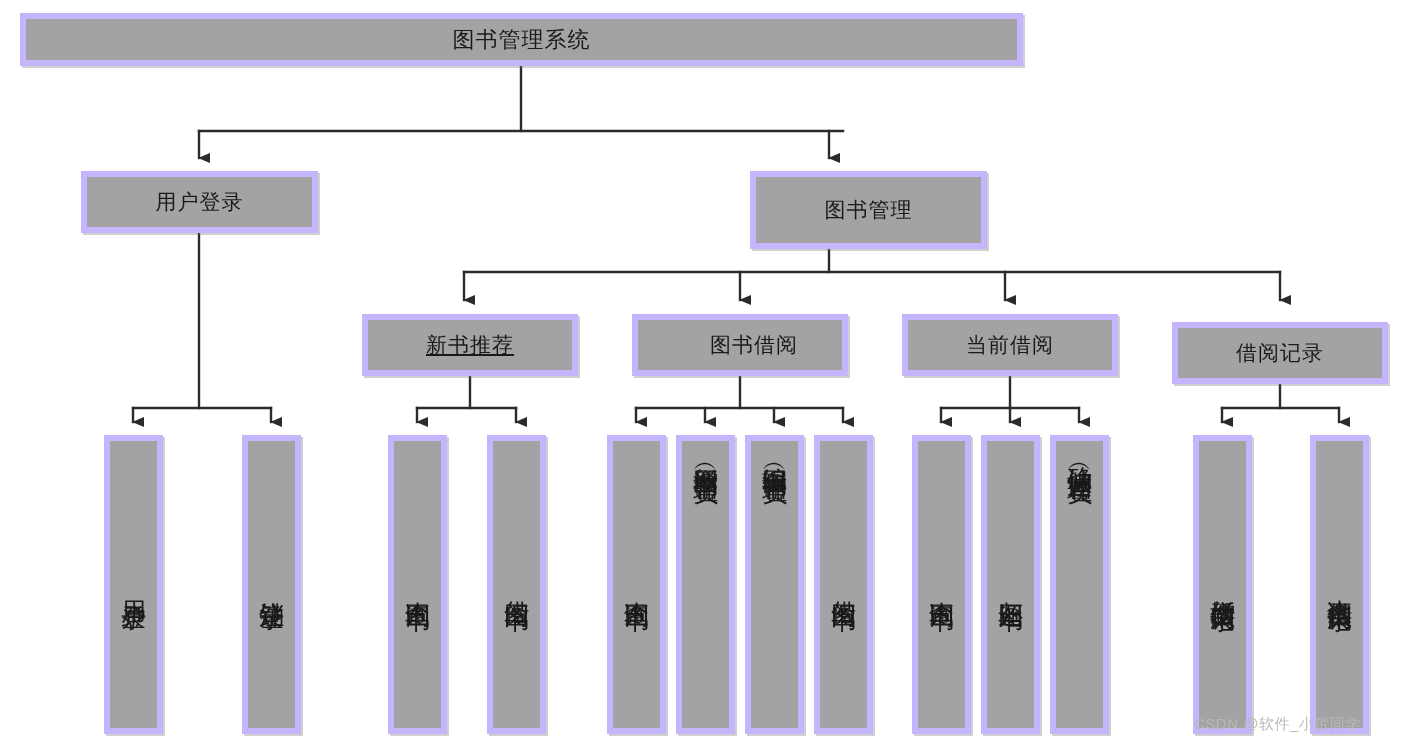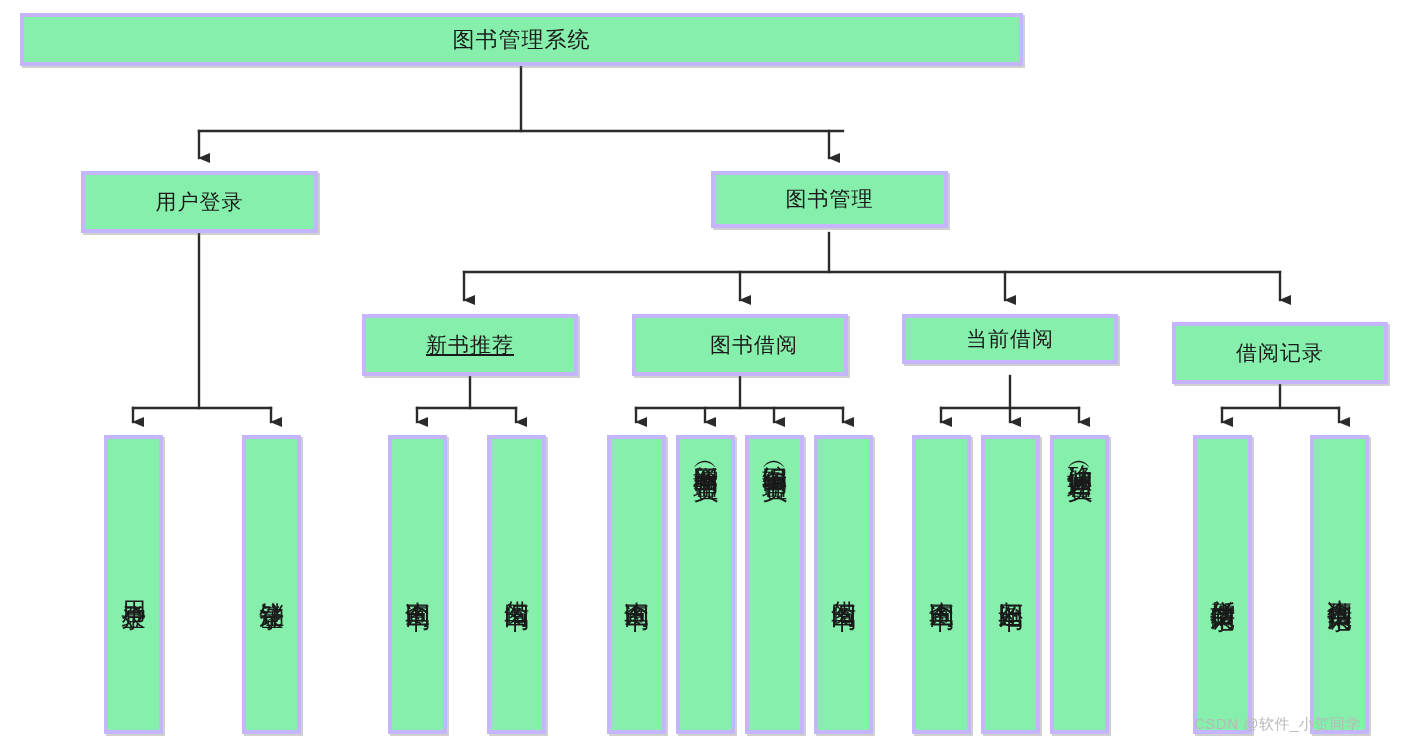--- a/index.html
+++ b/index.html
@@ -16,22 +16,22 @@
   }
   svg#wires{
     position:absolute;
     left:0; top:0;
     width:1405px; height:747px;
     pointer-events:none;
   }
   .node{
     position:absolute;
     box-sizing:border-box;
-    background:#86efac;
-    border:4px solid #c4b5fd;
+    background:#a3a3a3;
+    border:6px solid #c4b5fd;
     display:flex;
     align-items:center;
     justify-content:center;
     color:#1a1a1a;
     box-shadow:2px 2px 0 rgba(120,120,120,.35);
   }
   .node .lbl{
     display:block;
     line-height:1.18;
     text-align:center;
@@ -122,31 +122,31 @@
     </g>
   </svg>
 
   <div class="node h root" style="left:20px; top:13px; width:1003px; height:53px;">
     <span class="lbl">图书管理系统</span>
   </div>
 
   <div class="node h" style="left:81px; top:171px; width:237px; height:62px;">
     <span class="lbl">用户登录</span>
   </div>
-  <div class="node h" style="left:711px; top:171px; width:237px; height:57px;">
+  <div class="node h" style="left:750px; top:171px; width:237px; height:78px;">
     <span class="lbl">图书管理</span>
   </div>
 
   <div class="node h" style="left:362px; top:314px; width:216px; height:62px;text-decoration:underline;">
     <span class="lbl">新书推荐</span>
   </div>
   <div class="node h" style="left:632px; top:314px; width:216px; height:62px;padding-left:28px;">
     <span class="lbl">图书借阅</span>
   </div>
-  <div class="node h" style="left:902px; top:314px; width:216px; height:50px;font-family:Liberation Serif, serif;">
+  <div class="node h" style="left:902px; top:314px; width:216px; height:62px;font-family:Liberation Serif, serif;">
     <span class="lbl">当前借阅</span>
   </div>
   <div class="node h" style="left:1172px; top:322px; width:216px; height:62px;">
     <span class="lbl">借阅记录</span>
   </div>
 
   <div class="node v" style="left:104px; top:435px; width:59px; height:299px;">
     <span class="lbl">用户登录</span>
   </div>
   <div class="node v" style="left:242px; top:435px; width:59px; height:299px;">

